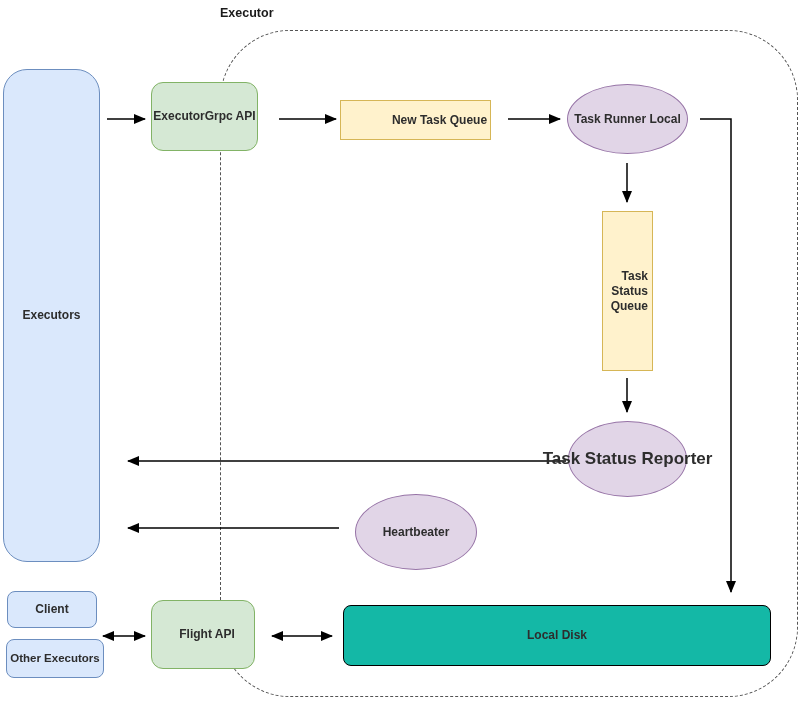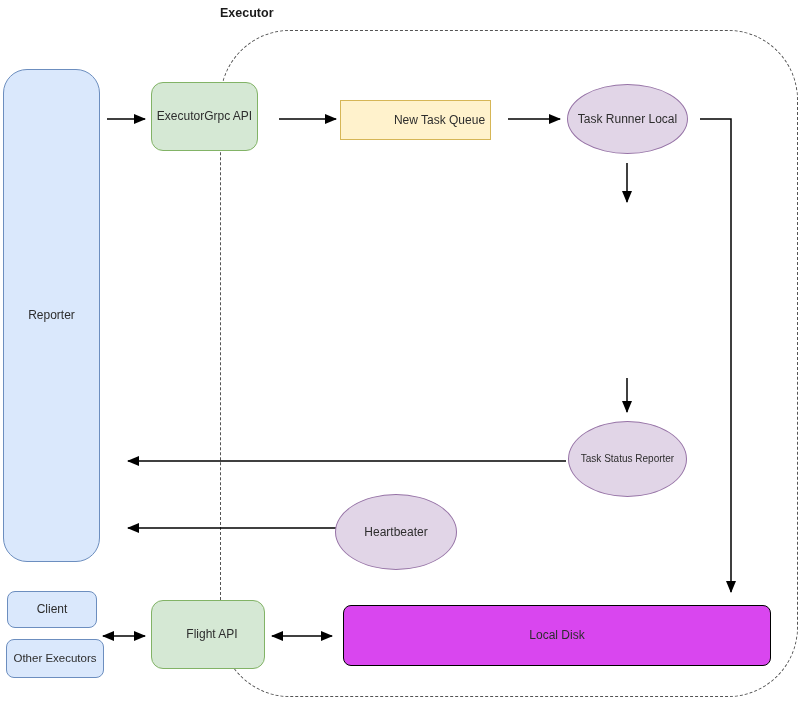--- a/index.html
+++ b/index.html
@@ -43,38 +43,39 @@
   
   .node {
     position: absolute;
     display: flex;
     align-items: center;
     justify-content: center;
     text-align: right;
     box-sizing: border-box;
     z-index: 3;
     line-height: 1.25;
+    font-weight: bold;
   }
   .blue   { background: var(--blue-fill, #dae8fc);   border: 1.5px solid var(--blue-stroke, #6c8ebf); }
   .green  { background: var(--green-fill, #d5e8d4);  border: 1.5px solid var(--green-stroke, #82b366); }
   .yellow { background: var(--yellow-fill, #fff2cc); border: 1.5px solid var(--yellow-stroke, #d6b656); }
   .purple { background: var(--purple-fill, #e1d5e7); border: 1.5px solid var(--purple-stroke, #9673a6); }
-  .plain  { background: #d946ef; border: 1.5px solid #000000; }
+  .plain  { background: #14b8a6; border: 1.5px solid #000000; }
   .ellipse { border-radius: 50%; }
 
   #scheduler        { left: 3px;   top: 69px;  width: 97px;  height: 493px; border-radius: 24px; }
   #executor-grpc    { left: 151px; top: 82px;  width: 107px; height: 69px;  border-radius: 12px; }
   #new-task-queue   { left: 340px; top: 100px; width: 151px; height: 40px; padding-left: 48px; }
   #task-runner-pool { left: 567px; top: 84px;  width: 121px; height: 70px; }
   #task-status-queue{ left: 602px; top: 211px; width: 51px;  height: 160px; padding: 0 4px; }
-  #task-status-reporter { left: 568px; top: 421px; width: 119px; height: 76px; font-size: 10px; white-space: nowrap; }
-  #heartbeater      { left: 335px; top: 494px; width: 122px; height: 76px; }
+  #task-status-reporter { left: 568px; top: 421px; width: 119px; height: 76px; font-size: 17px; white-space: nowrap; }
+  #heartbeater      { left: 355px; top: 494px; width: 122px; height: 76px; }
   #client           { left: 7px;   top: 591px; width: 90px;  height: 37px; border-radius: 8px; }
   #other-executors  { left: 6px;   top: 639px; width: 98px;  height: 39px; border-radius: 8px; white-space: nowrap; font-size: 11.5px; }
-  #flight-api       { left: 151px; top: 600px; width: 114px; height: 69px; border-radius: 12px; padding-left: 8px; }
+  #flight-api       { left: 151px; top: 600px; width: 104px; height: 69px; border-radius: 12px; padding-left: 8px; }
   #local-disk       { left: 343px; top: 605px; width: 428px; height: 61px; border-radius: 8px; }
 </style>
 </head>
 <body>
 
 <div class="canvas">
 
   <div class="boundary"></div>
 
   <div class="group-title">Executor</div>
@@ -102,28 +103,29 @@
       <line x1="566" y1="461" x2="128" y2="461" marker-end="url(#ah)"></line>
 
       <line x1="339" y1="528" x2="128" y2="528" marker-end="url(#ah)"></line>
 
       <line x1="103" y1="636" x2="145" y2="636" marker-start="url(#ah)" marker-end="url(#ah)"></line>
 
       <line x1="272" y1="636" x2="332" y2="636" marker-start="url(#ah)" marker-end="url(#ah)"></line>
     </g>
   </svg>
 
-  <div class="node blue" id="scheduler">Reporter</div>
+  <div class="node blue" id="scheduler">Executors</div>
 
   <div class="node green" id="executor-grpc">ExecutorGrpc API</div>
 
   <div class="node yellow" id="new-task-queue">New Task Queue</div>
 
   <div class="node purple ellipse" id="task-runner-pool">Task Runner Local</div>
 
+  <div class="node yellow" id="task-status-queue">Task Status Queue</div>
 
   <div class="node purple ellipse" id="task-status-reporter">Task Status Reporter</div>
 
   <div class="node purple ellipse" id="heartbeater">Heartbeater</div>
 
   <div class="node blue" id="client">Client</div>
 
   <div class="node blue" id="other-executors">Other Executors</div>
 
   <div class="node green" id="flight-api">Flight API</div>

